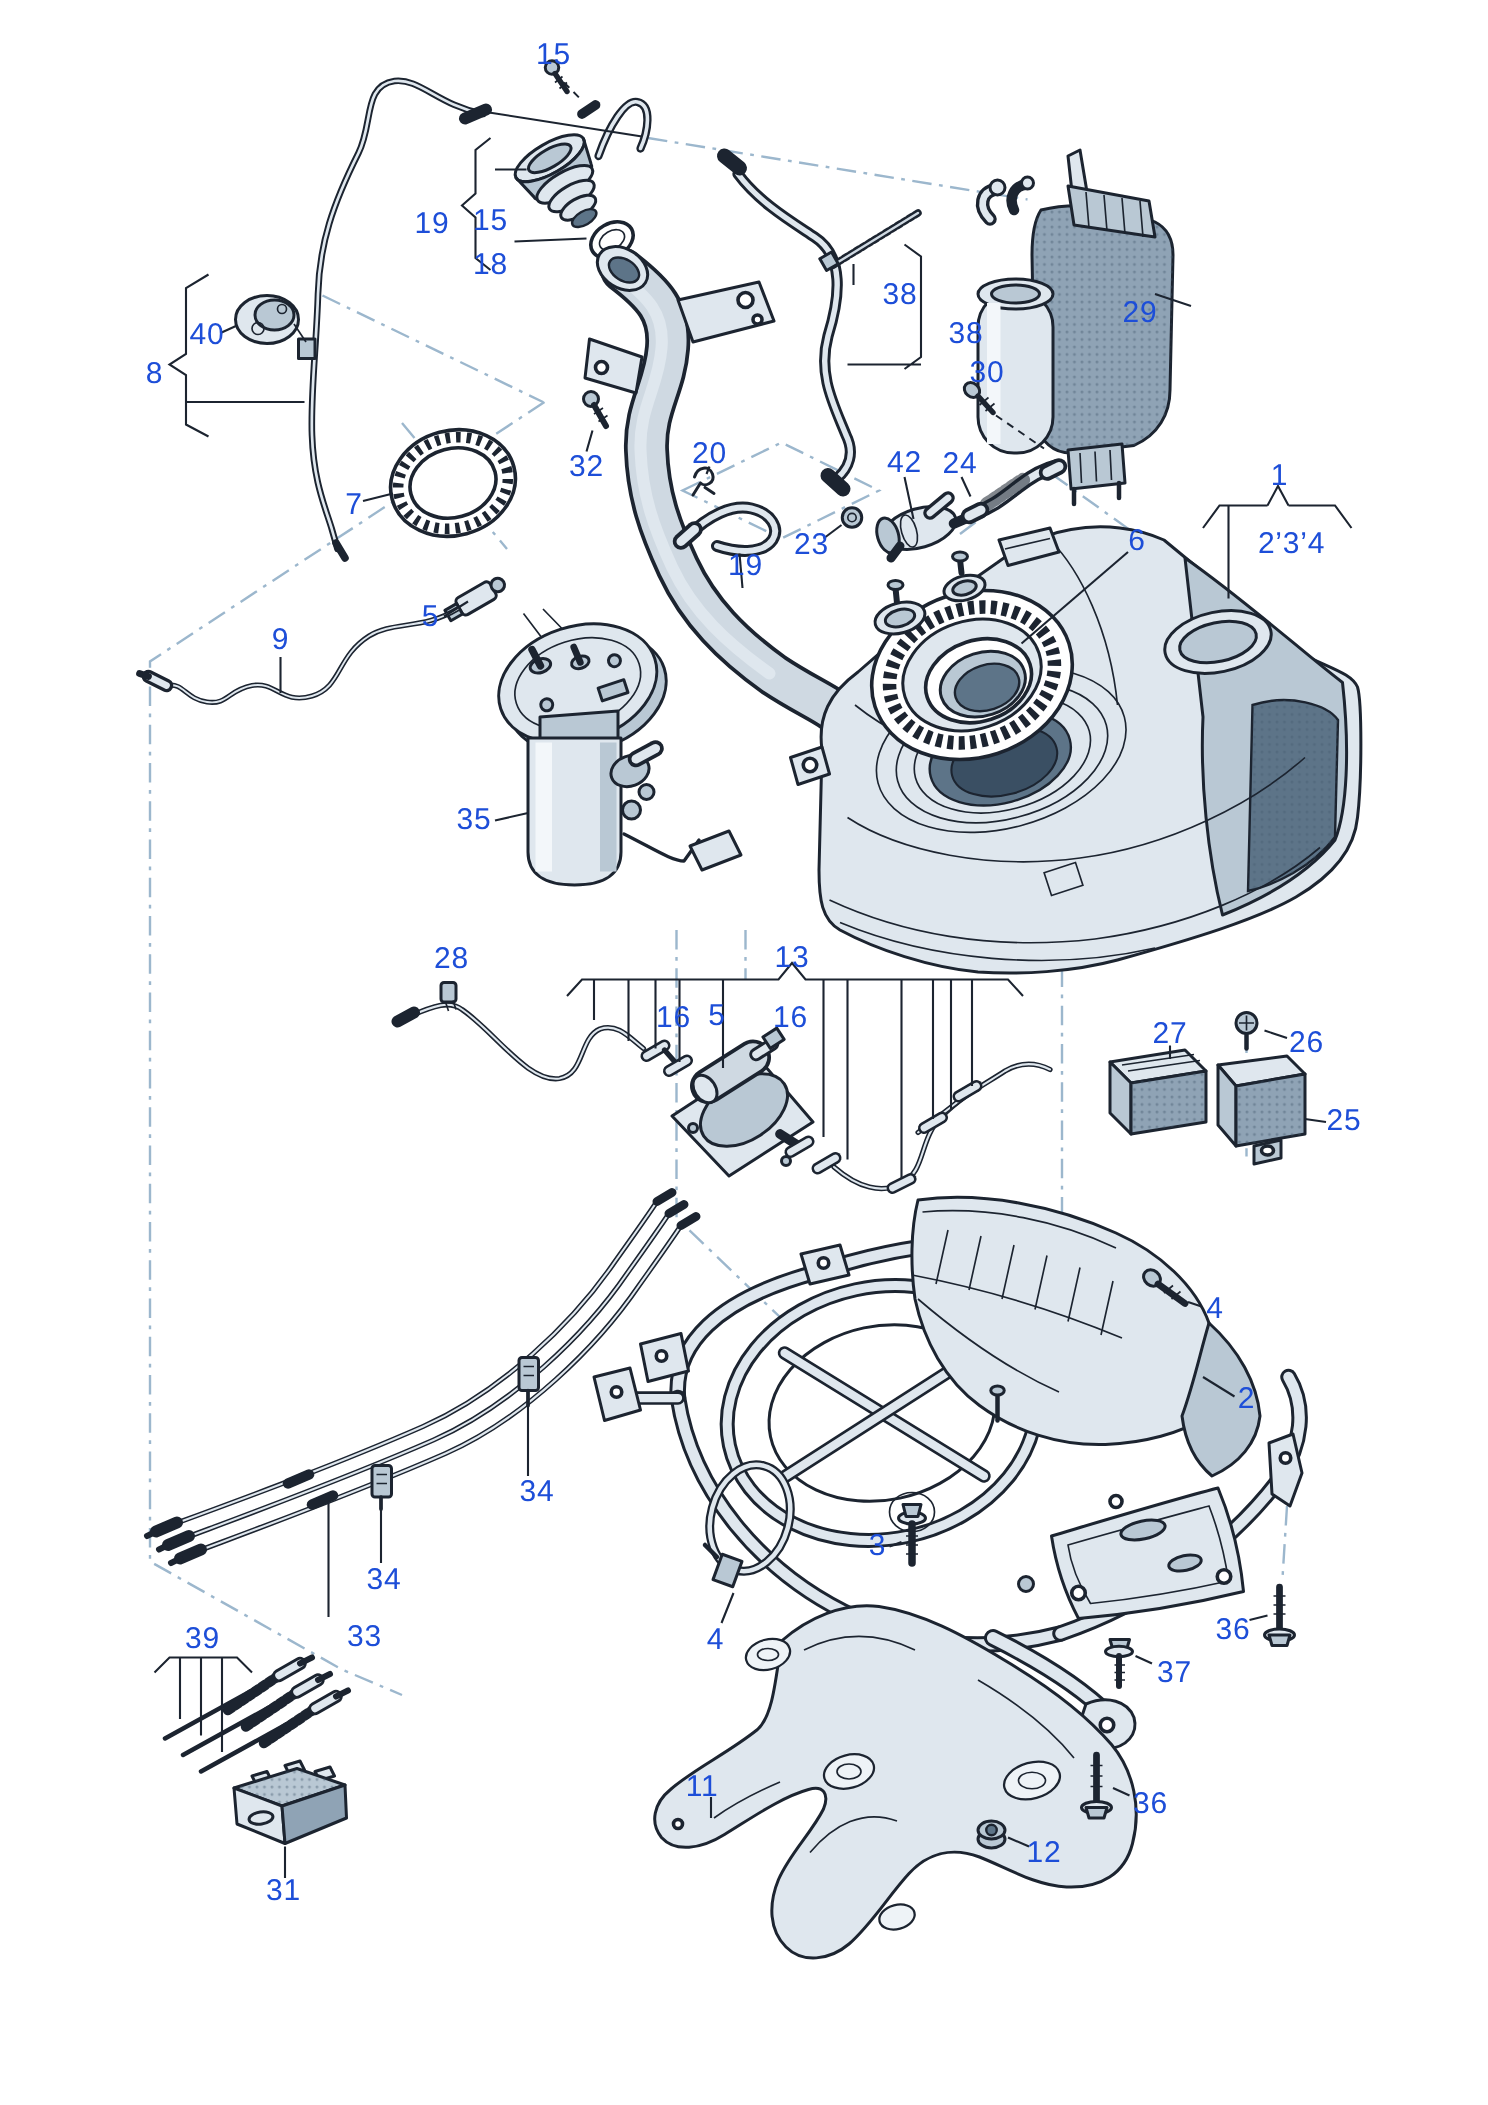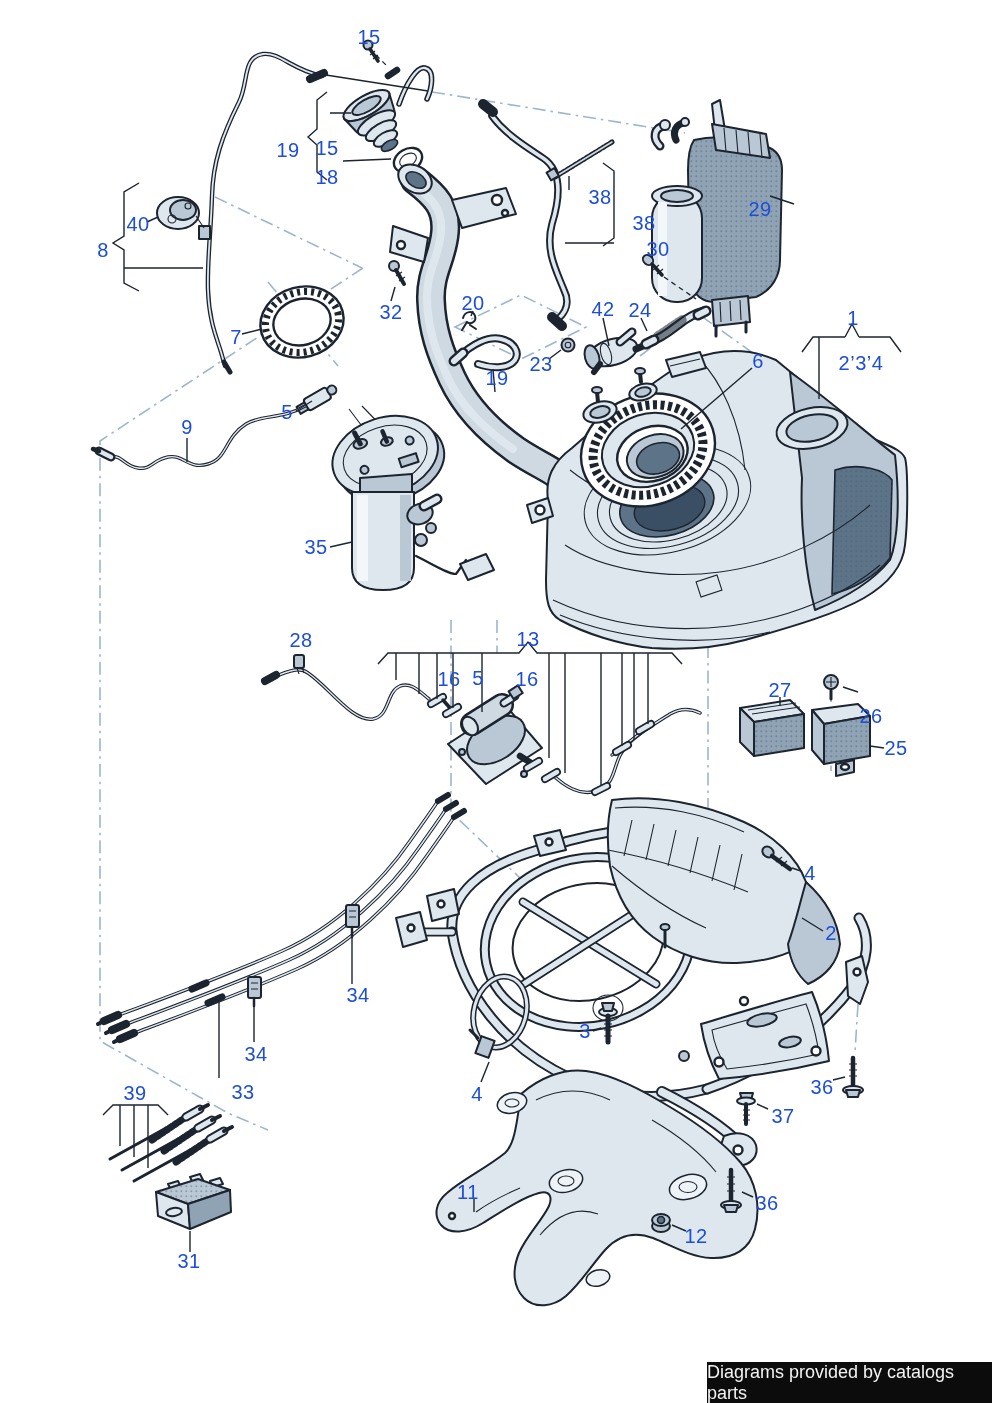--- a/index.html
+++ b/index.html
@@ -568,34 +568,31 @@
 <div class="callout" style="left:497px;top:378px">19</div>
 <div class="callout" style="left:287px;top:412px">5</div>
 <div class="callout" style="left:187px;top:427px">9</div>
 <div class="callout" style="left:316px;top:547px">35</div>
 <div class="callout" style="left:301px;top:640px">28</div>
 <div class="callout" style="left:528px;top:639px">13</div>
 <div class="callout" style="left:449px;top:679px">16</div>
 <div class="callout" style="left:478px;top:678px">5</div>
 <div class="callout" style="left:527px;top:679px">16</div>
 <div class="callout" style="left:780px;top:690px">27</div>
-<div class="callout" style="left:871px;top:716px">26</div>
+<div class="callout" style="left:871px;top:696px">26</div>
 <div class="callout" style="left:896px;top:748px">25</div>
 <div class="callout" style="left:810px;top:873px">4</div>
 <div class="callout" style="left:831px;top:933px">2</div>
 <div class="callout" style="left:585px;top:1031px">3</div>
 <div class="callout" style="left:477px;top:1094px">4</div>
 <div class="callout" style="left:358px;top:995px">34</div>
 <div class="callout" style="left:256px;top:1054px">34</div>
 <div class="callout" style="left:243px;top:1092px">33</div>
 <div class="callout" style="left:135px;top:1093px">39</div>
 <div class="callout" style="left:189px;top:1261px">31</div>
 <div class="callout" style="left:468px;top:1192px">11</div>
 <div class="callout" style="left:696px;top:1236px">12</div>
 <div class="callout" style="left:822px;top:1087px">36</div>
 <div class="callout" style="left:783px;top:1116px">37</div>
 <div class="callout" style="left:767px;top:1203px">36</div>
 
-<div class="footer">
-  <span>Diagrams provided by catalogs parts</span>
+
 </div>
 
-</div>
-
 </body></html>

